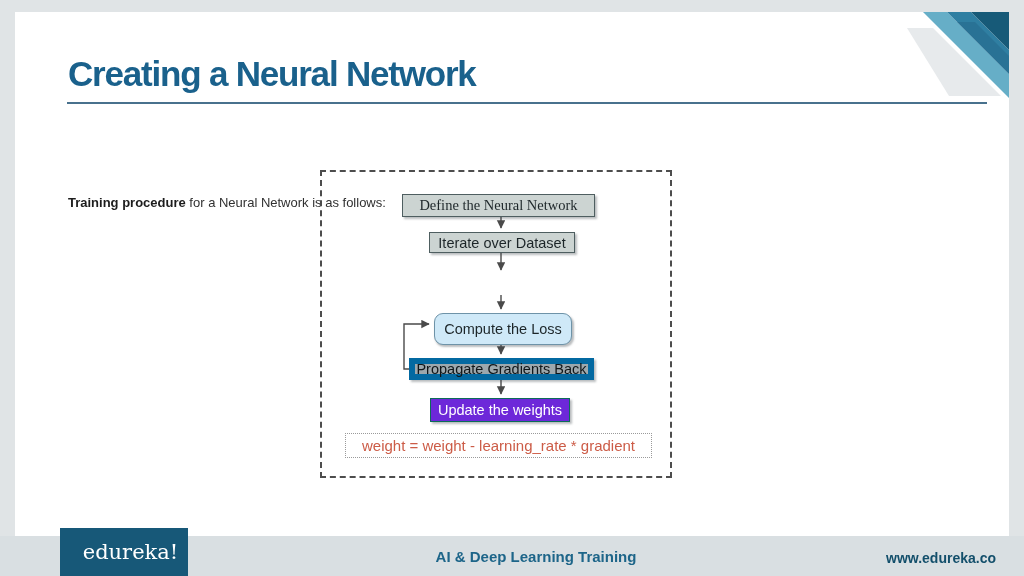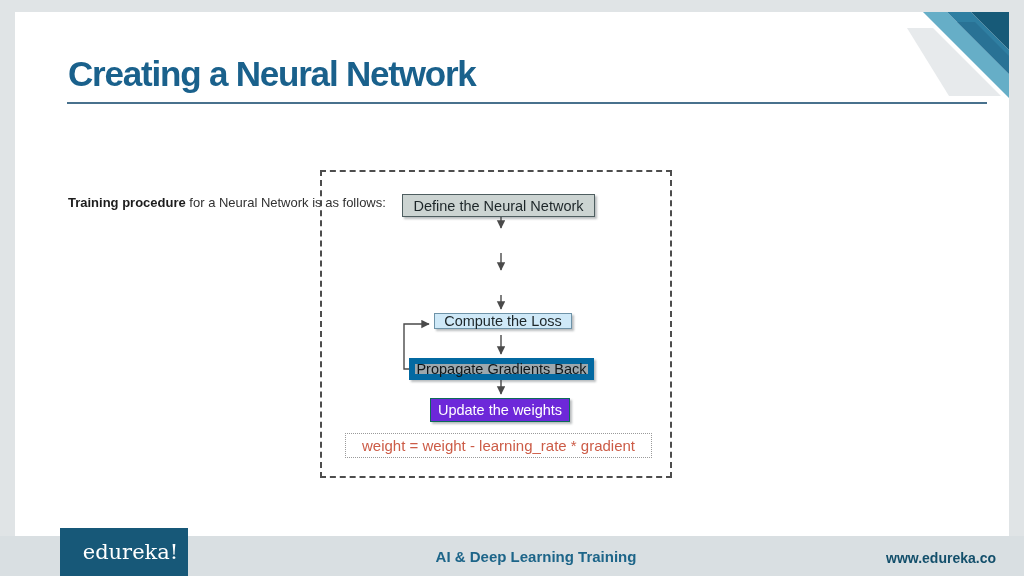--- a/index.html
+++ b/index.html
@@ -42,24 +42,24 @@
   .connectors { position:absolute; left:0; top:0; width:352px; height:308px; }
   .step {
     position:absolute; display:flex; align-items:center; justify-content:center;
     font-size:14.5px; color:#1d2629; white-space:nowrap;
     box-shadow:1.5px 2px 2px rgba(60,70,75,0.35);
   }
   .s-gray     { background:#ccd4d2; border:1px solid #4e5e60; }
   .s-blue     { background:#cfe9f8; border:1px solid #6e93a8; }
   .s-darkgray { background:#9da8ad; border:6px solid #0369a1; color:#101619; }
   .s-teal     { background:#6d28d9; border:1px solid #0d6b59; color:#ffffff; }
-  .step-define    { left:80px;  top:22px;  width:193px; height:23px; }
+  .step-define    { left:80px;  top:22px;  width:193px; height:23px;font-family:Liberation Serif, serif; }
   .step-iterate   { left:107px; top:60px;  width:146px; height:21px; }
   .step-process   { left:117px; top:102px; width:129px; height:21px; }
-  .step-compute   { left:112px; top:141px; width:138px; height:16px; }
+  .step-compute   { left:112px; top:141px; width:138px; height:32px;border-radius:9px; }
   .step-propagate { left:87px;  top:186px; width:185px; height:22px; }
   .step-update    { left:108px; top:226px; width:140px; height:24px; }
   .formula {
     position:absolute; left:23px; top:261px; width:307px; height:25px;
     display:flex; align-items:center; justify-content:center;
     background:#ffffff; border:1px dotted #9a9a9a;
     font-size:15px; color:#cc5c47; white-space:nowrap; box-shadow:none;
   }
 
   
@@ -114,20 +114,21 @@
       <path d="M179,45 L179,56" marker-end="url(#ah)"></path>
       <path d="M179,81 L179,98" marker-end="url(#ah)"></path>
       <path d="M179,123 L179,137" marker-end="url(#ah)"></path>
       <path d="M179,163 L179,182" marker-end="url(#ah)"></path>
       <path d="M179,208 L179,222" marker-end="url(#ah)"></path>
       <path d="M87,197 L82,197 L82,152 L107,152" marker-end="url(#ah)"></path>
     </g>
   </svg>
 
   <div class="step s-gray step-define">Define the Neural Network</div>
+  <div class="step s-gray step-iterate">Iterate over Dataset</div>
   <div class="step s-blue step-compute">Compute the Loss</div>
   <div class="step s-darkgray step-propagate">Propagate Gradients Back</div>
   <div class="step s-teal step-update">Update the weights</div>
   <div class="formula">weight = weight - learning_rate * gradient</div>
 
 </div>
 
 <div class="footer-band"></div>
 <div class="logo">edureka!</div>
 <div class="course">AI &amp; Deep Learning Training</div>

